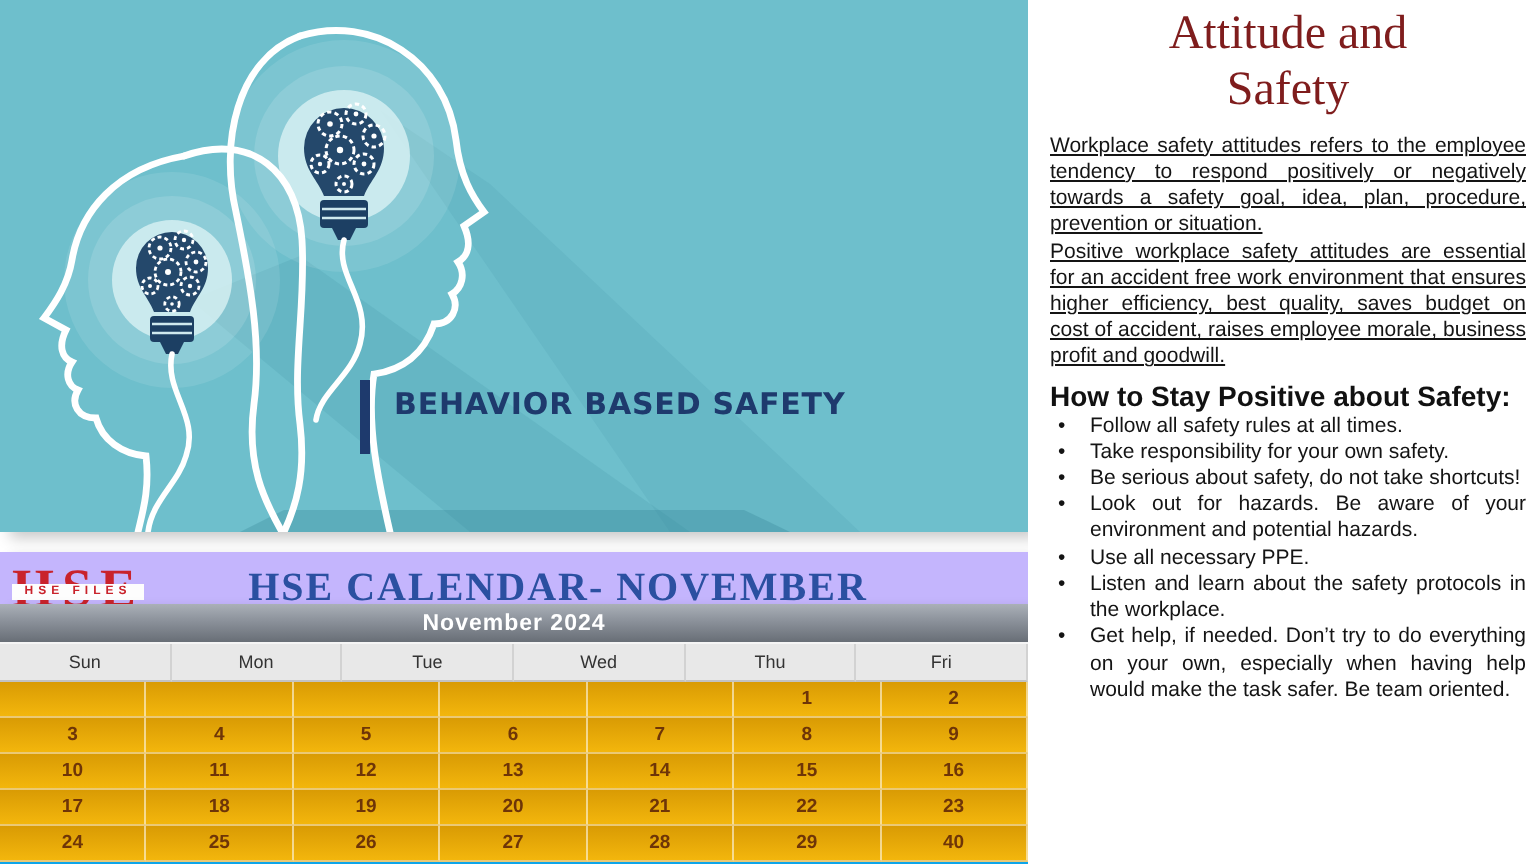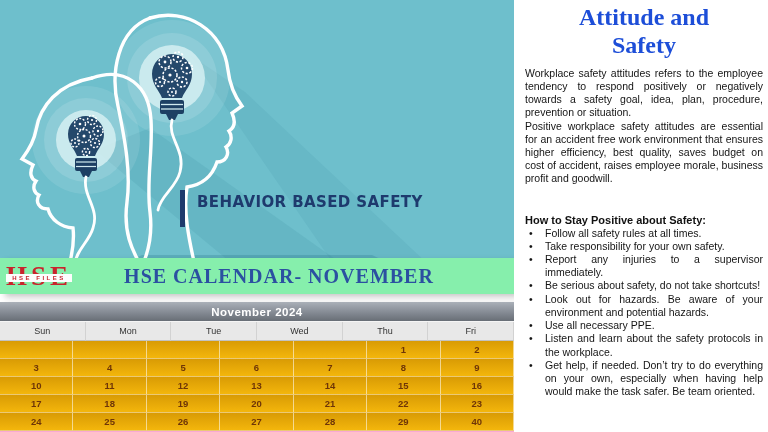--- a/index.html
+++ b/index.html
@@ -10,55 +10,55 @@
   .left-col { position:absolute; left:0; top:0; width:514px; height:432px; }
 
   .hero { position:absolute; left:0; top:0; width:514px; height:266px; background:#6ebfcc;
           box-shadow:5px 3px 7px rgba(0,0,0,0.22); }
   .hero svg { position:absolute; left:0; top:0; }
   .hero-title-block { position:absolute; left:180px; top:190px; border-left:5px solid #1e3a6d;
           padding:3px 0 16px 12px; }
   .hero-title { font-size:15px; font-weight:bold; color:#1e3a6d; letter-spacing:0.4px;
           font-family:"DejaVu Sans", sans-serif; white-space:nowrap; }
 
-  .band { position:absolute; left:0; top:258px; width:514px; height:36px; background:#86efac;
+  .band { position:absolute; left:0; top:276px; width:514px; height:36px; background:#c4b5fd;
           box-shadow:5px 3px 6px rgba(0,0,0,0.22); }
   .logo { position:absolute; left:6px; top:3px; width:66px; height:30px; }
   .logo-hse { font-family:"Liberation Serif", serif; font-weight:bold; font-size:27px;
           color:#c9232c; letter-spacing:4px; line-height:30px; text-align:center; }
   .logo-strip { position:absolute; left:0; right:0; top:13px; height:8px; background:#fdfdfd;
           display:flex; align-items:center; justify-content:center; }
   .logo-sub { font-size:6px; letter-spacing:2.5px; color:#c9232c; font-weight:bold; white-space:nowrap; }
   .band-title { position:absolute; left:70px; right:26px; top:0; height:36px; line-height:36px;
           text-align:center; font-family:"Liberation Serif", serif; font-weight:bold;
           font-size:20px; color:#2b50a1; letter-spacing:1px; white-space:nowrap; }
 
   .calendar { position:absolute; left:0; top:302px; width:514px; height:130px;
-          box-shadow:5px 3px 6px rgba(0,0,0,0.22); background:#f9a8d4; }
+          box-shadow:5px 3px 6px rgba(0,0,0,0.22); background:#0ea5e9; }
   .month-bar { height:20px; background:linear-gradient(180deg,#aab0b8 0%,#8b919a 45%,#686e76 100%);
           color:#ffffff; font-weight:bold; font-size:11.5px; text-align:center; line-height:20px;
           letter-spacing:0.5px; border-bottom:1px solid #f5f5f5; }
   .day-row { display:grid; grid-template-columns:repeat(6,1fr); height:19px; background:#e8e8e8; }
   .day-cell { font-size:9px; color:#333; text-align:center; line-height:18px;
           border-right:1px solid #d2d2d2; border-bottom:1px solid #c2c2c2; }
   .day-cell:last-child { border-right:none; }
   .dates { display:grid; grid-template-columns:repeat(7,1fr); grid-auto-rows:18px; }
   .date-cell { background:linear-gradient(180deg,#d99b04 0%,#f3b60c 100%);
           border-right:1px solid rgba(255,255,255,0.55); border-bottom:1px solid rgba(255,255,255,0.45);
           font-size:9.5px; font-weight:bold; color:#6e3508;
           display:flex; align-items:center; justify-content:center; }
 
   
   .right-col { position:absolute; left:514px; top:0; width:254px; height:432px; background:#ffffff;
           padding:3px 5px 0 11px; }
-  .article-title { font-family:"Liberation Serif", serif; font-weight:bold; font-size:24px;
-          color:#1d4ed8; text-align:center; line-height:1.18; }
+  .article-title { font-family:"Liberation Serif", serif; font-weight:normal; font-size:24px;
+          color:#7f1d1d; text-align:center; line-height:1.18; }
   .article-body { margin-top:7px; }
-  .para { font-size:10.5px; line-height:1.26; text-align:justify; color:#141414; }
-  .list-heading { font-size:11px; font-weight:bold; color:#111; margin-top:28px; }
+  .para { font-size:10.5px; line-height:1.26; text-align:justify; color:#141414;text-decoration:underline; }
+  .list-heading { font-size:14px; font-weight:bold; color:#111; margin-top:4px; }
   ul.bullets { list-style:none; margin:1px 0 0 0; padding:0; }
   ul.bullets li { position:relative; padding-left:20px; font-size:10.5px; line-height:1.26;
           text-align:justify; color:#141414; }
   ul.bullets li::before { content:"\2022"; position:absolute; left:4px; top:0; font-size:10.5px; color:#141414; }
 </style>
 </head>
 <body>
 
 <div class="page">
 
@@ -210,21 +210,20 @@
       <div>Attitude and</div>
       <div>Safety</div>
     </div>
     <div class="article-body">
       <p class="para">Workplace safety attitudes refers to the employee tendency to respond positively or negatively towards a safety goal, idea, plan, procedure, prevention or situation.</p>
       <p class="para">Positive workplace safety attitudes are essential for an accident free work environment that ensures higher efficiency, best quality, saves budget on cost of accident, raises employee morale, business profit and goodwill.</p>
       <div class="list-heading">How to Stay Positive about Safety:</div>
       <ul class="bullets" id="bullet-list">
           <li>Follow all safety rules at all times.</li>
           <li>Take responsibility for your own safety.</li>
-          <li>Report any injuries to a supervisor immediately.</li>
           <li>Be serious about safety, do not take shortcuts!</li>
           <li>Look out for hazards. Be aware of your environment and potential hazards.</li>
           <li>Use all necessary PPE.</li>
           <li>Listen and learn about the safety protocols in the workplace.</li>
           <li>Get help, if needed. Don’t try to do everything on your own, especially when having help would make the task safer. Be team oriented.</li>
         </ul>
     </div>
   </div>
 
 </div>

